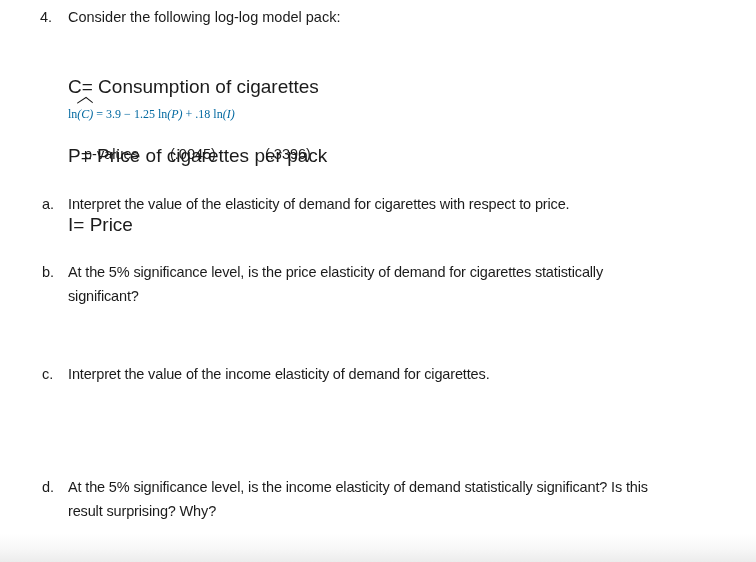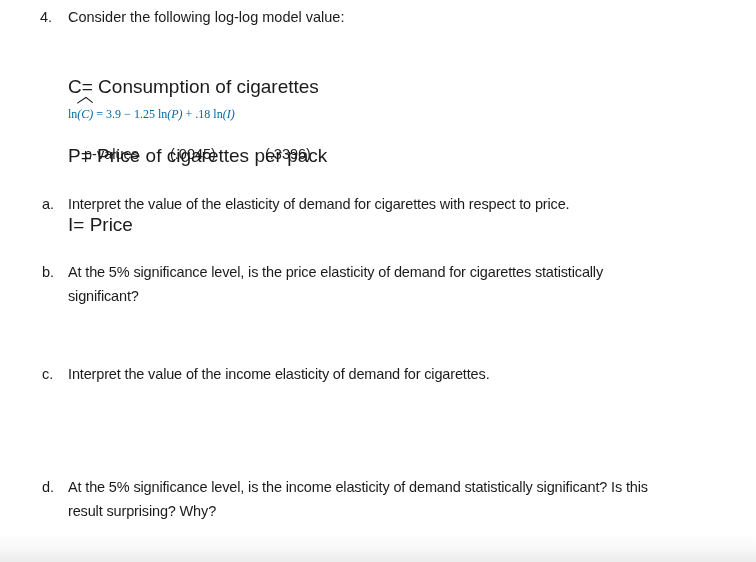--- a/index.html
+++ b/index.html
@@ -87,21 +87,21 @@
     width: 756px; height: 28px;
     background: linear-gradient(180deg, #ffffff 0%, #f8f8f8 50%, #ececec 100%);
   }
 </style>
 </head>
 <body>
 
 <div class="page">
 
   <div class="abs q-number">4.</div>
-  <div class="abs q-intro">Consider the following log-log model value:</div>
+  <div class="abs q-intro">Consider the following log-log model pack:</div>
 
   <div class="abs defs">
     <div class="def-line">C= Consumption of cigarettes</div>
     <div class="def-line">P= Price of cigarettes per pack</div>
     <div class="def-line">I= Price</div>
   </div>
 
   <div class="abs equation"><span class="mfn">ln</span><span class="hatgroup"><svg class="widehat" viewBox="0 0 30 8" preserveAspectRatio="none">
           <path d="M1 7 L17 1.5 L29 6.5" fill="none" stroke="#161616" stroke-width="1.3" stroke-linecap="round"></path>
         </svg><span class="mvar">(C)</span></span><span class="mrm"> = 3.9 − 1.25 </span><span class="mfn">ln</span><span class="mvar">(P)</span><span class="mrm"> + .18 </span><span class="mfn">ln</span><span class="mvar">(I)</span></div>

